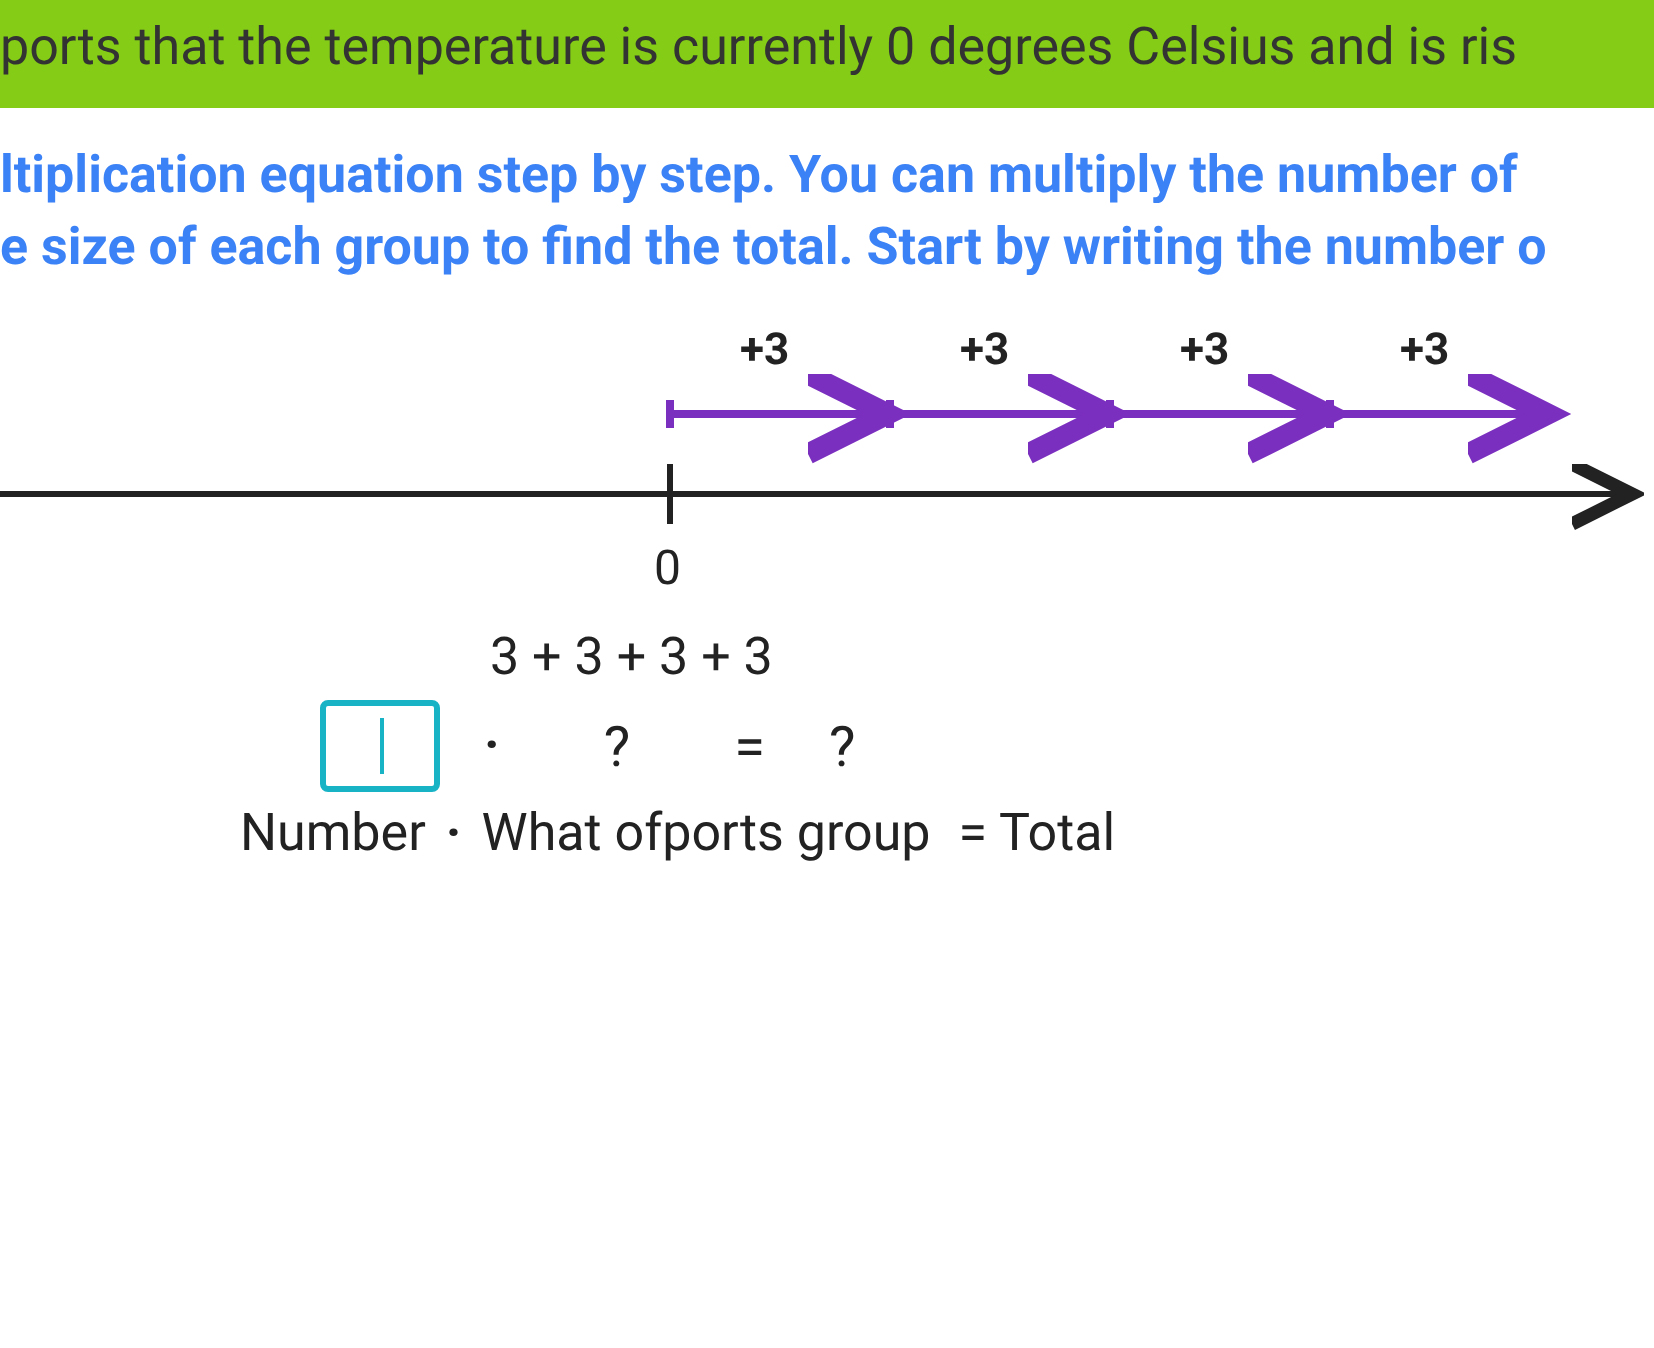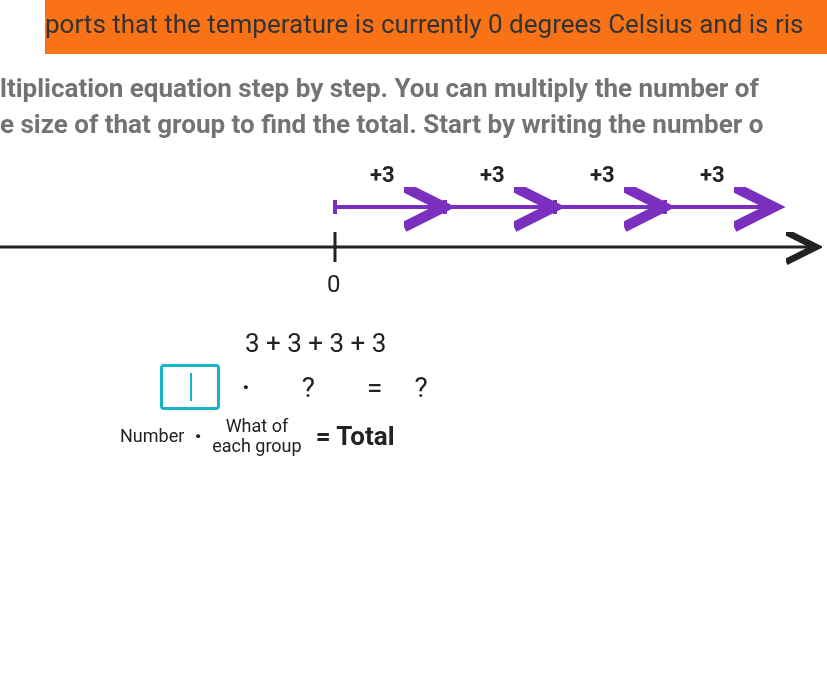--- a/index.html
+++ b/index.html
@@ -6,52 +6,51 @@
     margin: 0;
     padding: 0;
     width: 827px;
     height: 674px;
     overflow: hidden;
     font-family: -apple-system, BlinkMacSystemFont, "Segoe UI", Roboto, "Helvetica Neue", Arial, sans-serif;
     color: #222;
     background: #fff;
   }
   .problem-box {
-    background: #f97316;
+    background: #84cc16;
     padding: 6px 0 10px 0;
     font-size: 26px;
     line-height: 1.45;
     color: #333;
-    margin-left: 45px;
   }
   .problem-box .line1, .problem-box .line2 {
     white-space: nowrap;
   }
   .instruction {
     padding: 16px 0 0 0;
     font-size: 26px;
     font-weight: 700;
     line-height: 1.4;
-    color: #737373;
+    color: #3b82f6;
   }
   .instruction .iline {
     white-space: nowrap;
   }
   .diagram {
     position: relative;
     height: 150px;
     width: 827px;
     margin-top: 10px;
   }
   .eq-block {
     width: 827px;
     text-align: left;
     padding-left: 120px;
     box-sizing: border-box;
-    margin-top: 26px;
+    margin-top: 12px;
     font-size: 26px;
   }
   .eq-row {
     display: flex;
     align-items: center;
     gap: 22px;
     margin: 6px 0;
   }
   .sum-label {
     margin-left: 125px;
@@ -79,24 +78,23 @@
   }
   .dot {
     font-size: 26px;
     font-weight: 700;
   }
   .q {
     font-size: 28px;
   }
   .frac-col {
     display: inline-flex;
-    flex-direction: column;
     align-items: center;
     line-height: 1.1;
-    font-size: 18px;
+    font-size: 26px;
   }
   .labels-row {
     display: flex;
     align-items: center;
     gap: 6px;
     margin-top: 6px;
     font-size: 26px;
   }
   svg text {
     font-family: inherit;
@@ -104,21 +102,21 @@
 </style>
 </head>
 <body>
 
 <div class="problem-box">
   <div class="line1">ports that the temperature is currently 0 degrees Celsius and is ris</div>
 </div>
 
 <div class="instruction">
   <div class="iline">ltiplication equation step by step. You can multiply the number of</div>
-  <div class="iline">e size of that group to find the total. Start by writing the number o</div>
+  <div class="iline">e size of each group to find the total. Start by writing the number o</div>
 </div>
 
 <div class="diagram">
   <svg width="827" height="150">
     <defs>
       <marker id="arrow-black" markerWidth="12" markerHeight="12" refX="8" refY="5" orient="auto">
         <path d="M0,0 L10,5 L0,10" fill="none" stroke="#222" stroke-width="2.2"></path>
       </marker>
       <marker id="arrow-purple" markerWidth="14" markerHeight="14" refX="9" refY="5" orient="auto">
         <path d="M0,0 L10,5 L0,10" fill="none" stroke="#7b2fbf" stroke-width="2.6"></path>
@@ -160,18 +158,18 @@
     <span class="q" style="margin-left:10px;">?</span>
   </div>
 
   <div class="labels-row" style="margin-left:0;">
     <span class="frac-col">
       <span>Number</span>
     </span>
     <span class="dot" style="margin:0 4px; align-self:center;">·</span>
     <span class="frac-col">
       <span>What of</span>
-      <span>each group</span>
+      <span>ports group</span>
     </span>
-    <span style="margin-left:8px; align-self:center;font-weight:bold;">= Total</span>
+    <span style="margin-left:8px; align-self:center;">= Total</span>
   </div>
 
 </div>
 
 </body></html>

